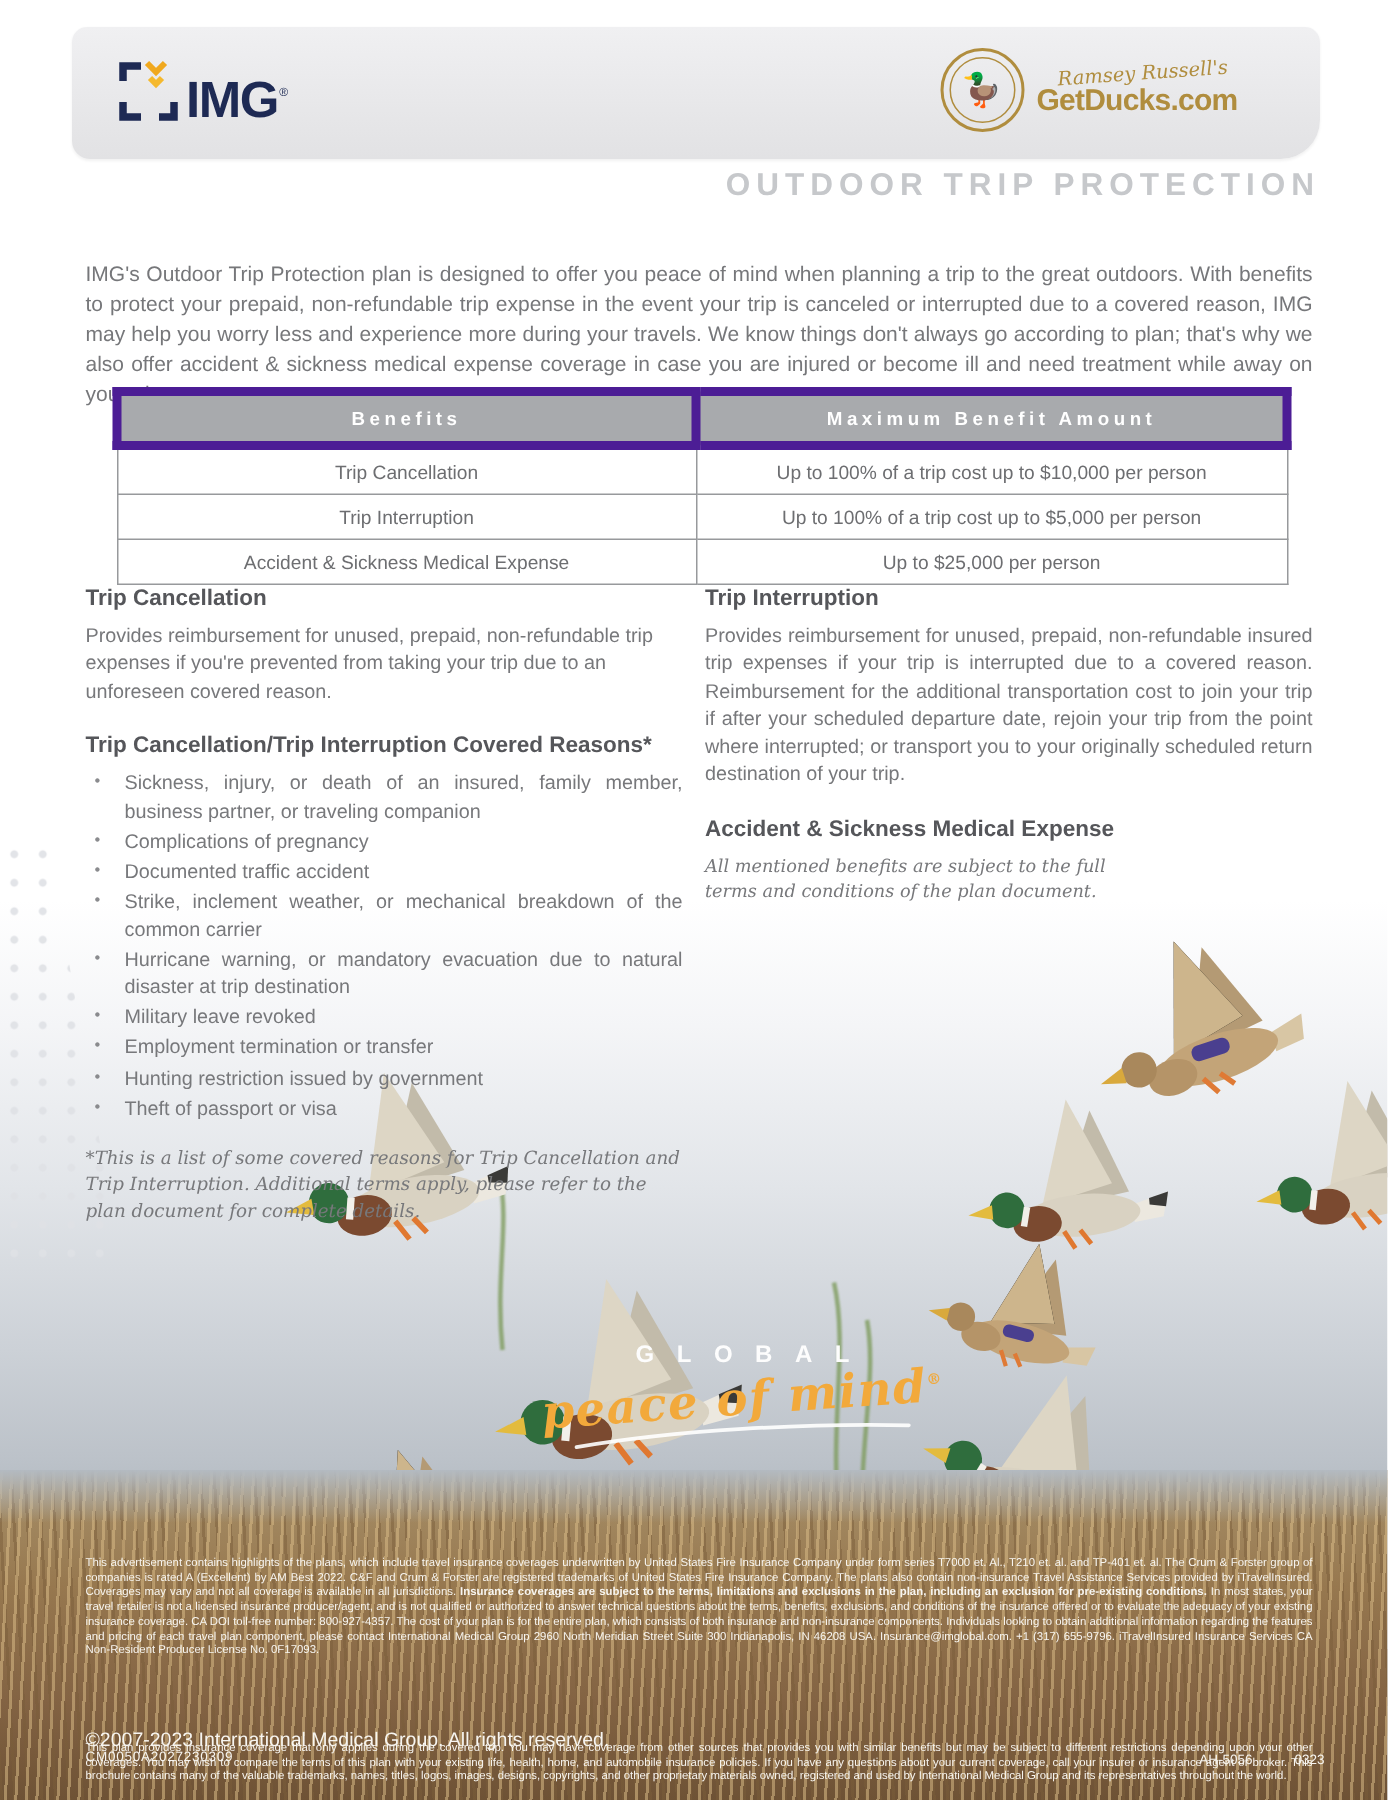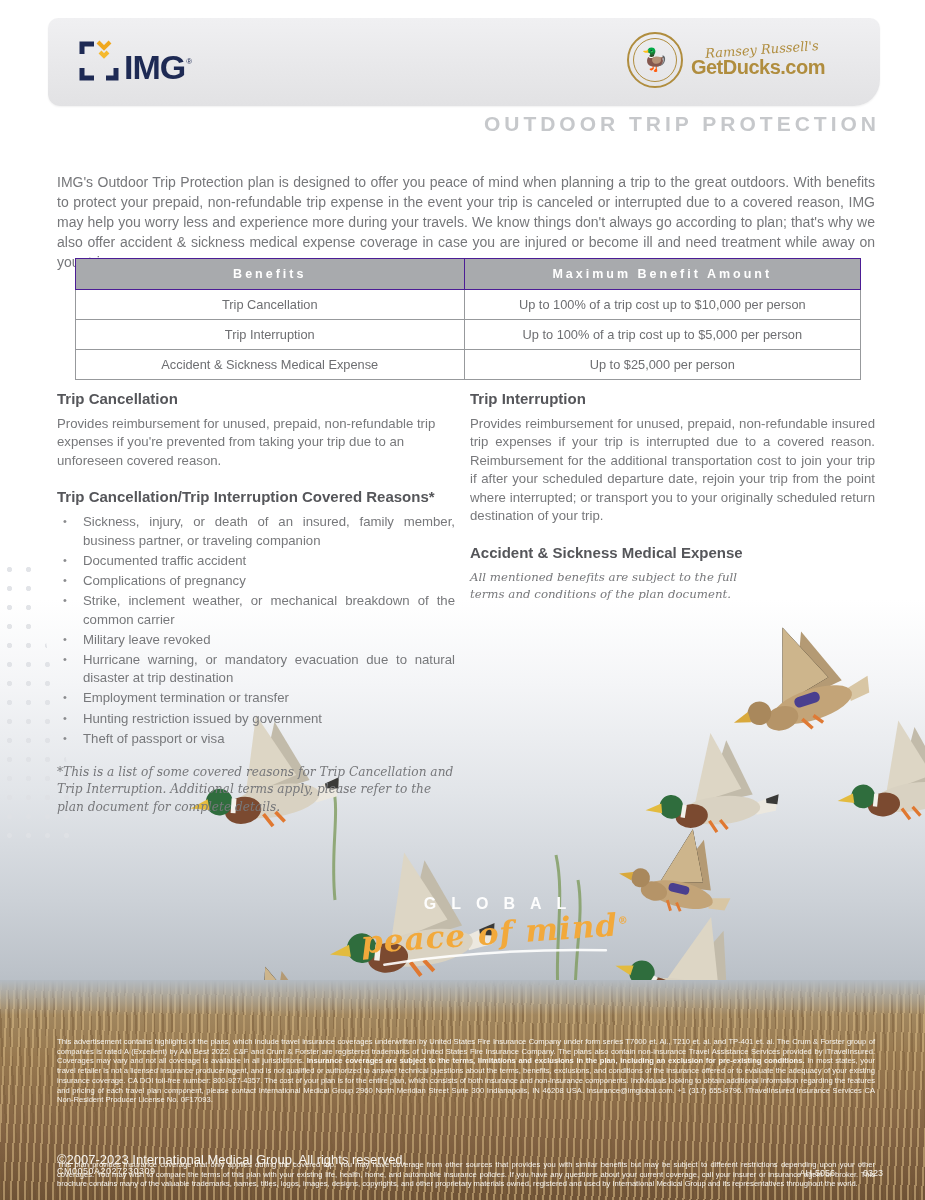--- a/index.html
+++ b/index.html
@@ -33,21 +33,21 @@
   }
   
   .intro{
     position:absolute;left:57px;top:158px;width:818px;
     font-size:14px;line-height:1.43;color:#76777a;text-align:justify;
   }
   
   .benefits{position:absolute;left:75px;top:258px;width:786px;border-collapse:collapse;}
   .benefits th{
     background:#a8aaad;color:#ffffff;font-size:12.5px;font-weight:700;letter-spacing:3px;
-    padding:8px 4px;border:1px solid #4c1d95;
+    padding:8px 4px;border:6px solid #4c1d95;
   }
   .benefits td{
     font-size:12.8px;color:#6d6e71;text-align:center;padding:7px 4px;
     border:1px solid #97999c;background:rgba(255,255,255,.85);
   }
   .benefits col.c1{width:49.5%;}
   
   .cols{position:absolute;left:57px;top:390px;width:818px;display:flex;gap:15px;z-index:2;}
   .col-left{width:398px;}
   .col-right{width:405px;}
@@ -234,25 +234,25 @@
   </tbody>
 </table>
 
 <div class="cols">
   <div class="col-left">
     <h3 class="sec-h">Trip Cancellation</h3>
     <p class="sec-p">Provides reimbursement for unused, prepaid, non-refundable trip expenses if you're prevented from taking your trip due to an unforeseen covered reason.</p>
     <h3 class="sec-h">Trip Cancellation/Trip Interruption Covered Reasons*</h3>
     <ul class="reasons">
       <li>Sickness, injury, or death of an insured, family member, business partner, or traveling companion</li>
+      <li>Complications of pregnancy</li>
       <li>Documented traffic accident</li>
-      <li>Complications of pregnancy</li>
       <li>Strike, inclement weather, or mechanical breakdown of the common carrier</li>
+      <li>Hurricane warning, or mandatory evacuation due to natural disaster at trip destination</li>
       <li>Military leave revoked</li>
-      <li>Hurricane warning, or mandatory evacuation due to natural disaster at trip destination</li>
       <li>Employment termination or transfer</li>
       <li>Hunting restriction issued by government</li>
       <li>Theft of passport or visa</li>
     </ul>
     <p class="footnote">*This is a list of some covered reasons for Trip Cancellation and Trip Interruption. Additional terms apply, please refer to the plan document for complete details.</p>
   </div>
   <div class="col-right">
     <h3 class="sec-h">Trip Interruption</h3>
     <p class="sec-p just">Provides reimbursement for unused, prepaid, non-refundable insured trip expenses if your trip is interrupted due to a covered reason. Reimbursement for the additional transportation cost to join your trip if after your scheduled departure date, rejoin your trip from the point where interrupted; or transport you to your originally scheduled return destination of your trip.</p>
     <h3 class="sec-h">Accident &amp; Sickness Medical Expense</h3>

